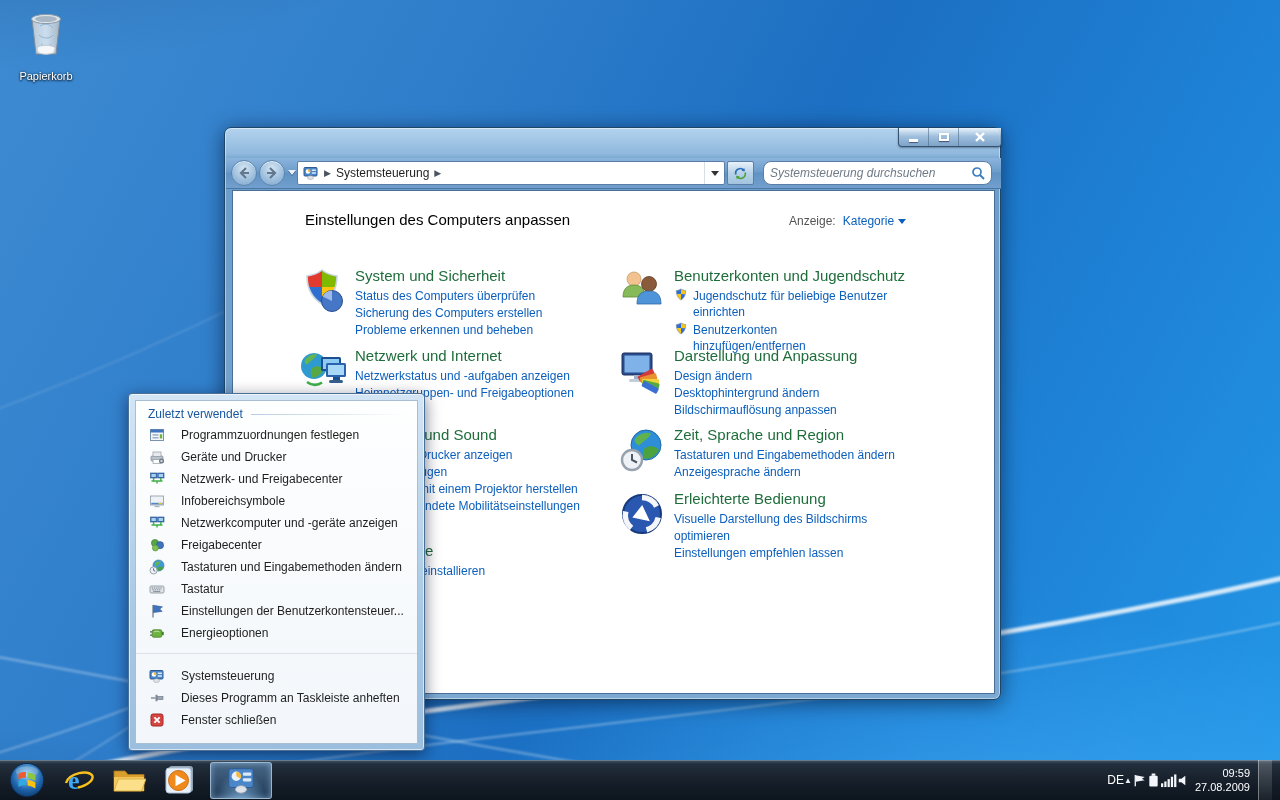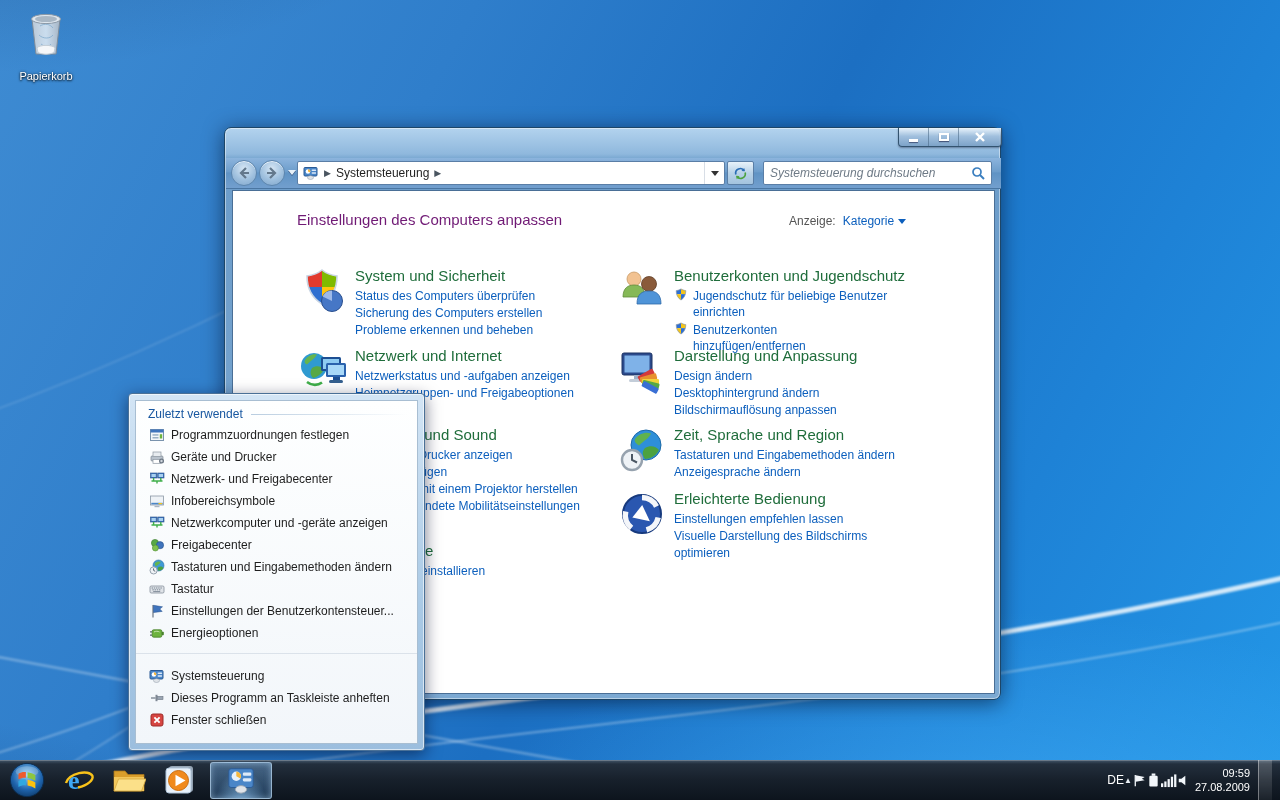--- a/index.html
+++ b/index.html
@@ -55,29 +55,29 @@
   .addr-drop { margin-left:auto; width:20px; height:100%; display:flex; align-items:center; justify-content:center;
     border-left:1px solid #d8dee6; cursor:pointer; }
   .addr-drop i { width:0; height:0; border-left:4px solid transparent; border-right:4px solid transparent;
     border-top:5px solid #333; }
 
   .refresh-btn { position:absolute; left:501px; top:3px; width:27px; height:24px;
     background:linear-gradient(180deg,#e8f2fa,#b8d2e8 50%,#a3c3de); border:1px solid #5a7ea6;
     border-radius:2px; display:flex; align-items:center; justify-content:center; cursor:pointer; }
 
   .searchbox { position:absolute; left:537px; top:3px; width:229px; height:24px; background:#fff;
-    border:1px solid #5a7ea6; border-radius:2px; display:flex; align-items:center; }
+    border:1px solid #5a7ea6; border-radius:8px; display:flex; align-items:center; }
   .searchbox input { flex:1; border:none; outline:none; font-size:12px; padding:0 6px;
     font-family:"Liberation Sans",sans-serif; font-style:italic; color:#333; background:transparent; }
   .searchbox input::placeholder { color:#6e7a86; font-style:italic; }
   .search-ico { margin-right:6px; cursor:pointer; }
 
   .content { position:absolute; left:7px; top:62px; width:763px; height:504px; background:#fff;
     border:1px solid #4a6f96; }
-  .page-title { position:absolute; left:64px; top:20px; font-size:15px; color:#701a75; }
+  .page-title { position:absolute; left:72px; top:20px; font-size:15px; color:#000000; }
   .view-ctl { position:absolute; left:556px; top:23px; font-size:12px; display:flex; gap:7px; align-items:flex-start; }
   .view-lbl { color:#555; }
   .view-val { color:#0c5fbd; cursor:pointer; display:flex; align-items:center; gap:4px; }
   .view-val i { width:0; height:0; border-left:4px solid transparent; border-right:4px solid transparent;
     border-top:5px solid #0c5fbd; }
 
   .cp-sec { position:absolute; }
   .cp-ico { position:absolute; width:48px; height:48px; cursor:pointer; }
   .cp-body { position:absolute; left:56px; top:0; }
   .sec-l .cp-ico { left:0; } .sec-l { left:66px; width:320px; }
@@ -91,21 +91,21 @@
   
   .jumplist { position:absolute; left:128px; top:393px; width:297px; height:358px; z-index:50;
     border:1px solid #4a7096; border-radius:4px; padding:6px;
     background:linear-gradient(180deg,#d3e5f5,#a9c9e5 60%,#9cbede);
     box-shadow:0 4px 16px rgba(0,10,40,.55), inset 0 0 0 1px rgba(255,255,255,.6); }
   .jl-inner { width:100%; height:100%; background:linear-gradient(180deg,#feffff,#f2f6fa);
     border:1px solid #a8bed2; overflow:hidden;text-align:center; }
   .jl-header { display:flex; align-items:center; padding:6px 10px 3px 12px; }
   .jl-header .txt { font-size:12px; color:#1857a0; white-space:nowrap; }
   .jl-header .line { flex:1; height:1px; margin-left:8px; background:linear-gradient(to right,#b9cde0,rgba(185,205,224,0)); }
-  .jl-item { height:22px; display:flex; align-items:center; gap:6px; padding-left:13px;
+  .jl-item { height:22px; display:flex; align-items:center; gap:16px; padding-left:13px;
     font-size:12px; color:#1e1e1e; cursor:pointer; }
   .jl-item svg { flex:0 0 auto; }
   .jl-sep { height:1px; background:#dbe2ea; margin:9px 0 11px 0; }
 
   
   .taskbar { position:absolute; left:0; top:760px; width:1280px; height:40px; z-index:100;
     background:linear-gradient(180deg,#44586c 0%, #232f3d 10%, #17202b 50%, #0d141d 100%);
     box-shadow:inset 0 1px 0 rgba(255,255,255,.22); display:flex; align-items:center; }
   .tb-btn { width:50px; height:40px; display:flex; align-items:center; justify-content:center; cursor:pointer; }
   .start-orb { width:54px; }
@@ -396,22 +396,22 @@
         <circle cx="24" cy="24" r="19" fill="#2a57b0" stroke="#173a7e" stroke-width="2"></circle>
         <g stroke="#fff" stroke-width="5.5" fill="none" opacity=".95">
           <path d="M24,7.5 A16.5,16.5 0 0 1 38.5,16.5"></path>
           <path d="M40.2,27.5 A16.5,16.5 0 0 1 28.5,39.8"></path>
           <path d="M13.5,38 A16.5,16.5 0 0 1 7.7,21.5"></path>
         </g>
         <path d="M18,17 L34,25 L18,33 Z" fill="#fff" transform="rotate(38 24 25)"></path>
       </svg>
       <div class="cp-body">
         <a class="cp-title">Erleichterte Bedienung</a>
+        <a class="cp-link">Visuelle Darstellung des Bildschirms optimieren</a>
         <a class="cp-link">Einstellungen empfehlen lassen</a>
-        <a class="cp-link">Visuelle Darstellung des Bildschirms optimieren</a>
       </div>
     </div>
   </div>
 </div>
 
 <div class="jumplist">
   <div class="jl-inner">
     <div class="jl-header">
       <span class="txt">Zuletzt verwendet</span>
       <span class="line"></span>

